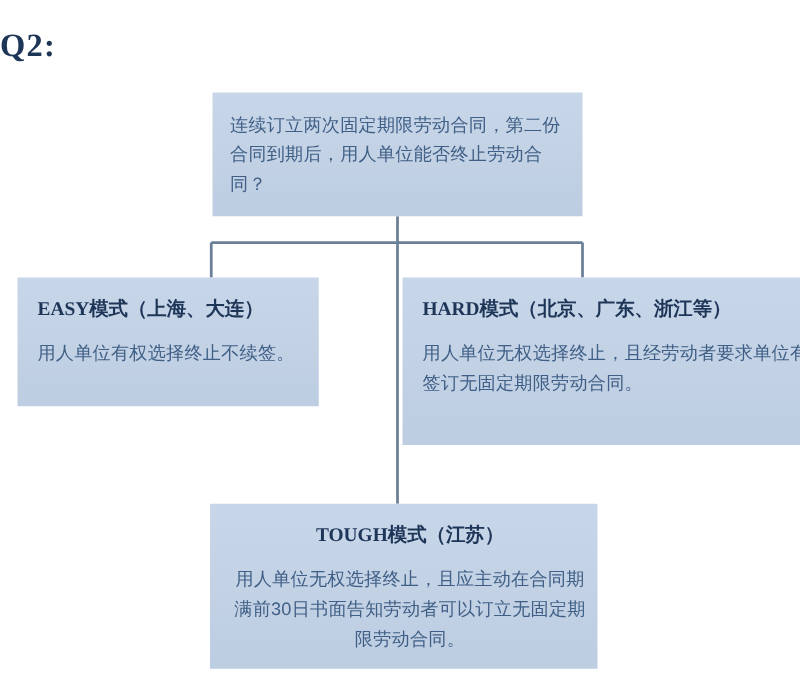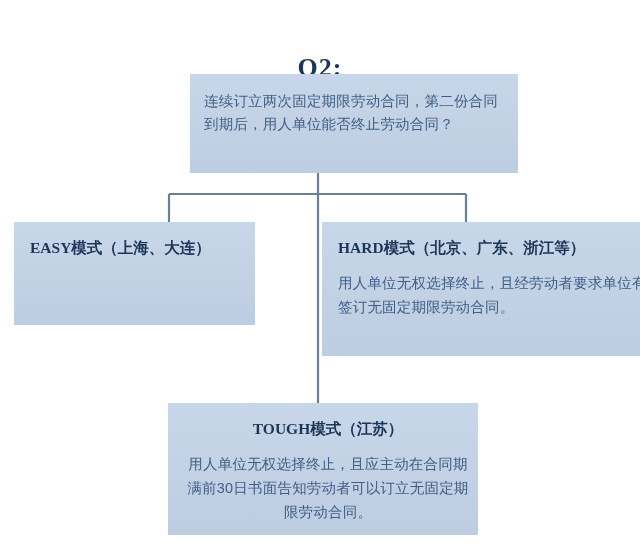--- a/index.html
+++ b/index.html
@@ -20,27 +20,26 @@
     height: 557px;
     background: #ffffff;
   }
 
   
   .title {
     position: absolute;
     left: 0;
     top: 22px;
     width: 640px;
-    text-align: center;
+    text-align: left;
     font-family: "Liberation Serif", "DejaVu Serif", serif;
     font-size: 26px;
     font-weight: bold;
     letter-spacing: 1px;
     color: #1d3557;
-    margin-top: 31px;
   }
 
   
   #connectors {
     position: absolute;
     left: 0;
     top: 0;
     width: 640px;
     height: 557px;
     pointer-events: none;
@@ -67,24 +66,23 @@
     font-size: 14.5px;
     color: #3f5f86;
     line-height: 1.65;
     letter-spacing: 0.2px;
   }
 
   
   #node-question {
     left: 170px;
     top: 74px;
-    width: 328px;
+    width: 296px;
     height: 99px;
     padding: 16px 14px 10px 14px;
-    margin-left: 20px;
   }
   #node-question .body {
     font-size: 14.5px;
     line-height: 1.62;
     color: #3f5f86;
   }
 
   
   #node-easy {
     left: 14px;
@@ -127,20 +125,21 @@
 
     <line x1="466" y1="194" x2="466" y2="222" stroke="#6b7f99" stroke-width="2.2"></line>
   </svg>
 
   <div class="node" id="node-question">
     <div class="body">连续订立两次固定期限劳动合同，第二份合同到期后，用人单位能否终止劳动合同？</div>
   </div>
 
   <div class="node" id="node-easy">
     <div class="head">EASY模式（上海、大连）</div>
+    <div class="body">用人单位有权选择终止不续签。</div>
   </div>
 
   <div class="node" id="node-hard">
     <div class="head">HARD模式（北京、广东、浙江等）</div>
     <div class="body">用人单位无权选择终止，且经劳动者要求单位有义务签订无固定期限劳动合同。</div>
   </div>
 
   <div class="node" id="node-tough">
     <div class="head">TOUGH模式（江苏）</div>
     <div class="body">用人单位无权选择终止，且应主动在合同期满前30日书面告知劳动者可以订立无固定期限劳动合同。</div>

